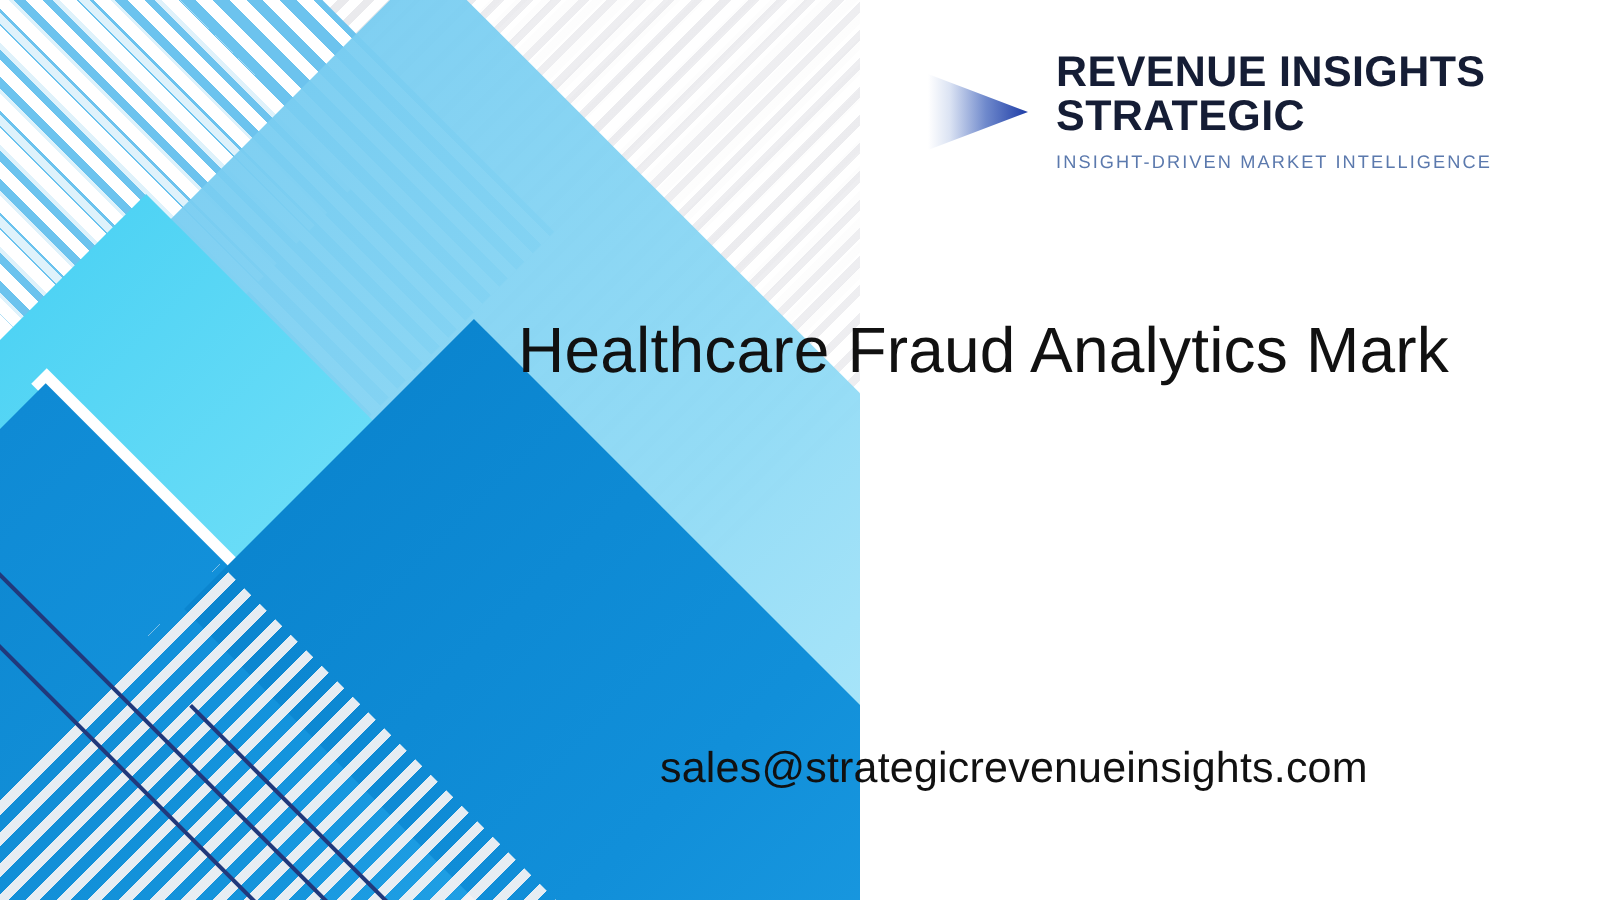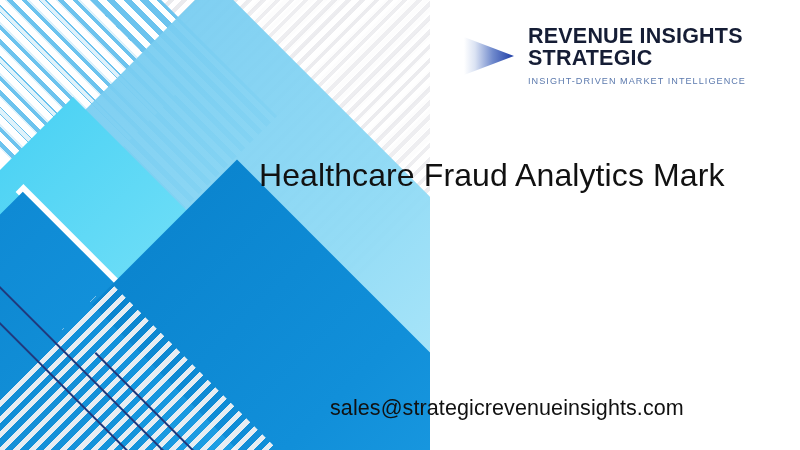--- a/index.html
+++ b/index.html
@@ -81,21 +81,21 @@
     font-size:32px;
     font-weight:400;
     color:#111111;
     white-space:nowrap;
     letter-spacing:.1px;
   }
 
   
   #email {
     position:absolute;
-    left:330px; top:396px;
+    left:330px; top:372px;
     font-size:21.5px;
     font-weight:400;
     color:#111111;
     white-space:nowrap;
     letter-spacing:.1px;
   }
 </style>
 </head>
 <body>
 

